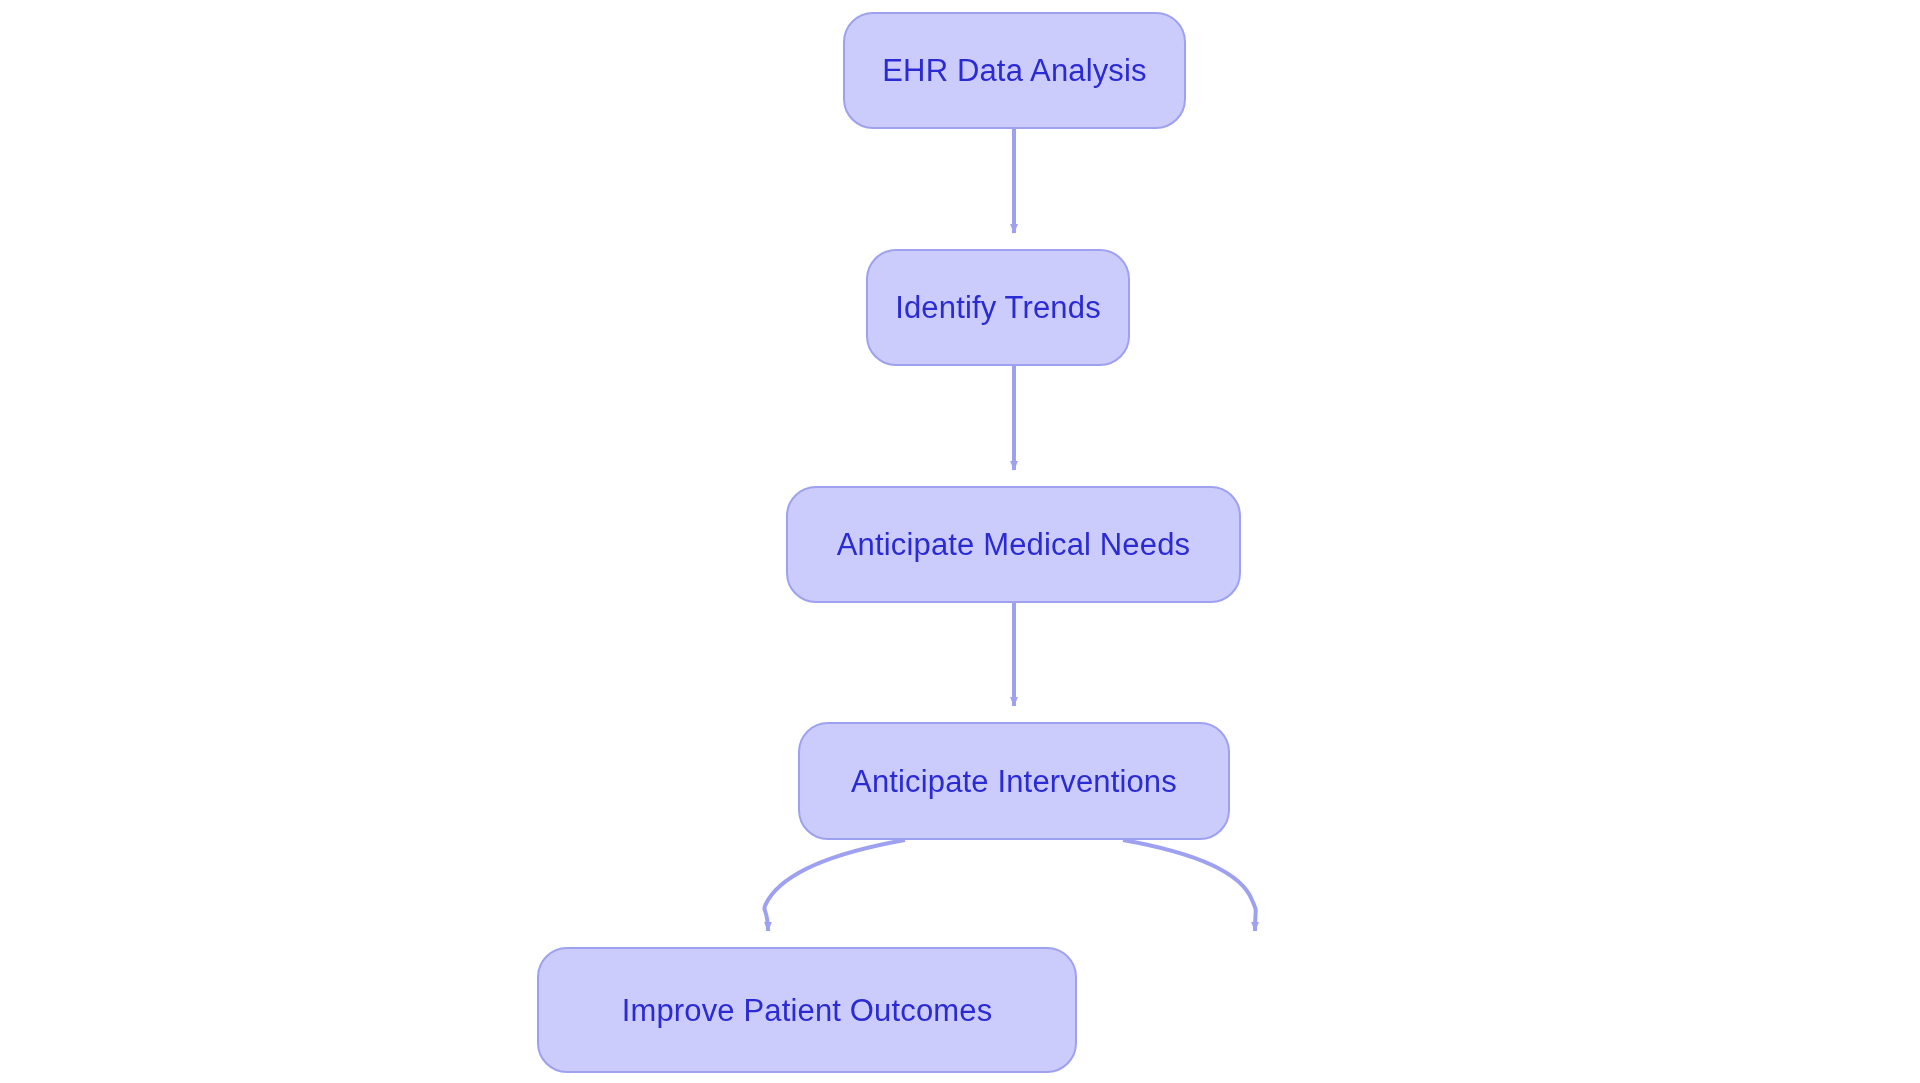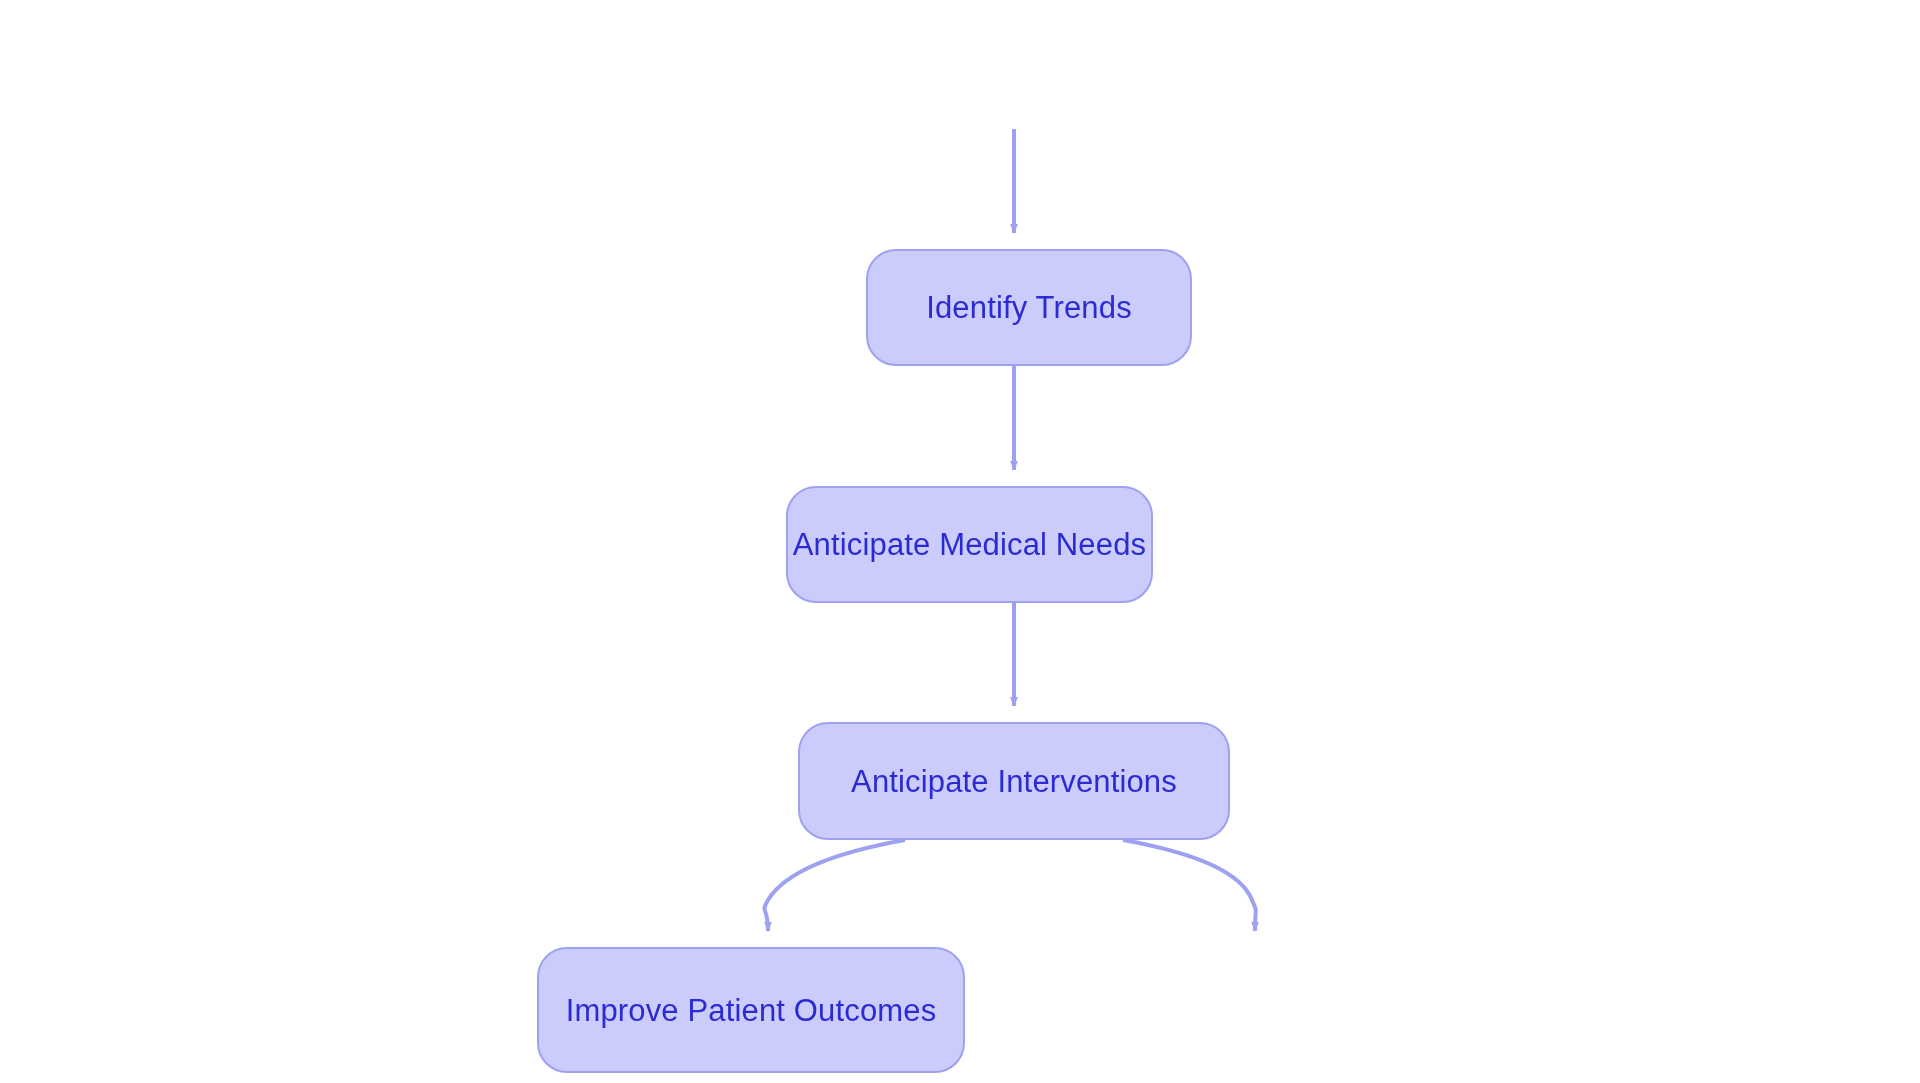--- a/index.html
+++ b/index.html
@@ -64,24 +64,24 @@
   .flow-node .node-label {
     display: block;
     color: #2b2bd4;
     font-size: 31px;
     line-height: 1;
     white-space: nowrap;
   }
 
   
   #node-ehr-data-analysis       { left: 843px;  top: 12px;  width: 343px; height: 117px; }
-  #node-identify-trends         { left: 866px;  top: 249px; width: 326px; height: 117px; }
-  #node-anticipate-medical-needs{ left: 786px;  top: 486px; width: 367px; height: 117px; }
+  #node-identify-trends         { left: 866px;  top: 249px; width: 264px; height: 117px; }
+  #node-anticipate-medical-needs{ left: 786px;  top: 486px; width: 455px; height: 117px; }
   #node-customize-interventions { left: 798px;  top: 722px; width: 432px; height: 118px; }
-  #node-improve-patient-outcomes{ left: 537px;  top: 947px; width: 428px; height: 126px; }
+  #node-improve-patient-outcomes{ left: 537px;  top: 947px; width: 540px; height: 126px; }
   #node-manage-costs            { left: 1110px; top: 947px; width: 290px; height: 126px; }
 </style>
 </head>
 <body>
 
 <div id="flow-canvas">
 
   <svg id="edge-layer" viewBox="0 0 1920 1083" width="1920" height="1083" xmlns="http://www.w3.org/2000/svg">
     <defs>
       <marker id="arrowhead" markerWidth="10" markerHeight="8" refX="9.2" refY="4" orient="auto" markerUnits="userSpaceOnUse">
@@ -95,20 +95,23 @@
 
     <path d="M 1014 603 L 1014 706" fill="none" stroke="#9da1f0" stroke-width="4" marker-end="url(#arrowhead)"></path>
 
     <path d="M 905 840 C 860 848, 790 864, 768 900 C 760 914, 768 905, 768 931" fill="none" stroke="#9da1f0" stroke-width="4" marker-end="url(#arrowhead)"></path>
 
     <path d="M 1123 840 C 1168 848, 1238 864, 1252 900 C 1258 914, 1255 905, 1255 931" fill="none" stroke="#9da1f0" stroke-width="4" marker-end="url(#arrowhead)"></path>
   </svg>
 
   <div id="node-layer">
 
+    <div class="flow-node" id="node-ehr-data-analysis">
+      <span class="node-label">EHR Data Analysis</span>
+    </div>
 
     <div class="flow-node" id="node-identify-trends">
       <span class="node-label">Identify Trends</span>
     </div>
 
     <div class="flow-node" id="node-anticipate-medical-needs">
       <span class="node-label">Anticipate Medical Needs</span>
     </div>
 
     <div class="flow-node" id="node-customize-interventions">

